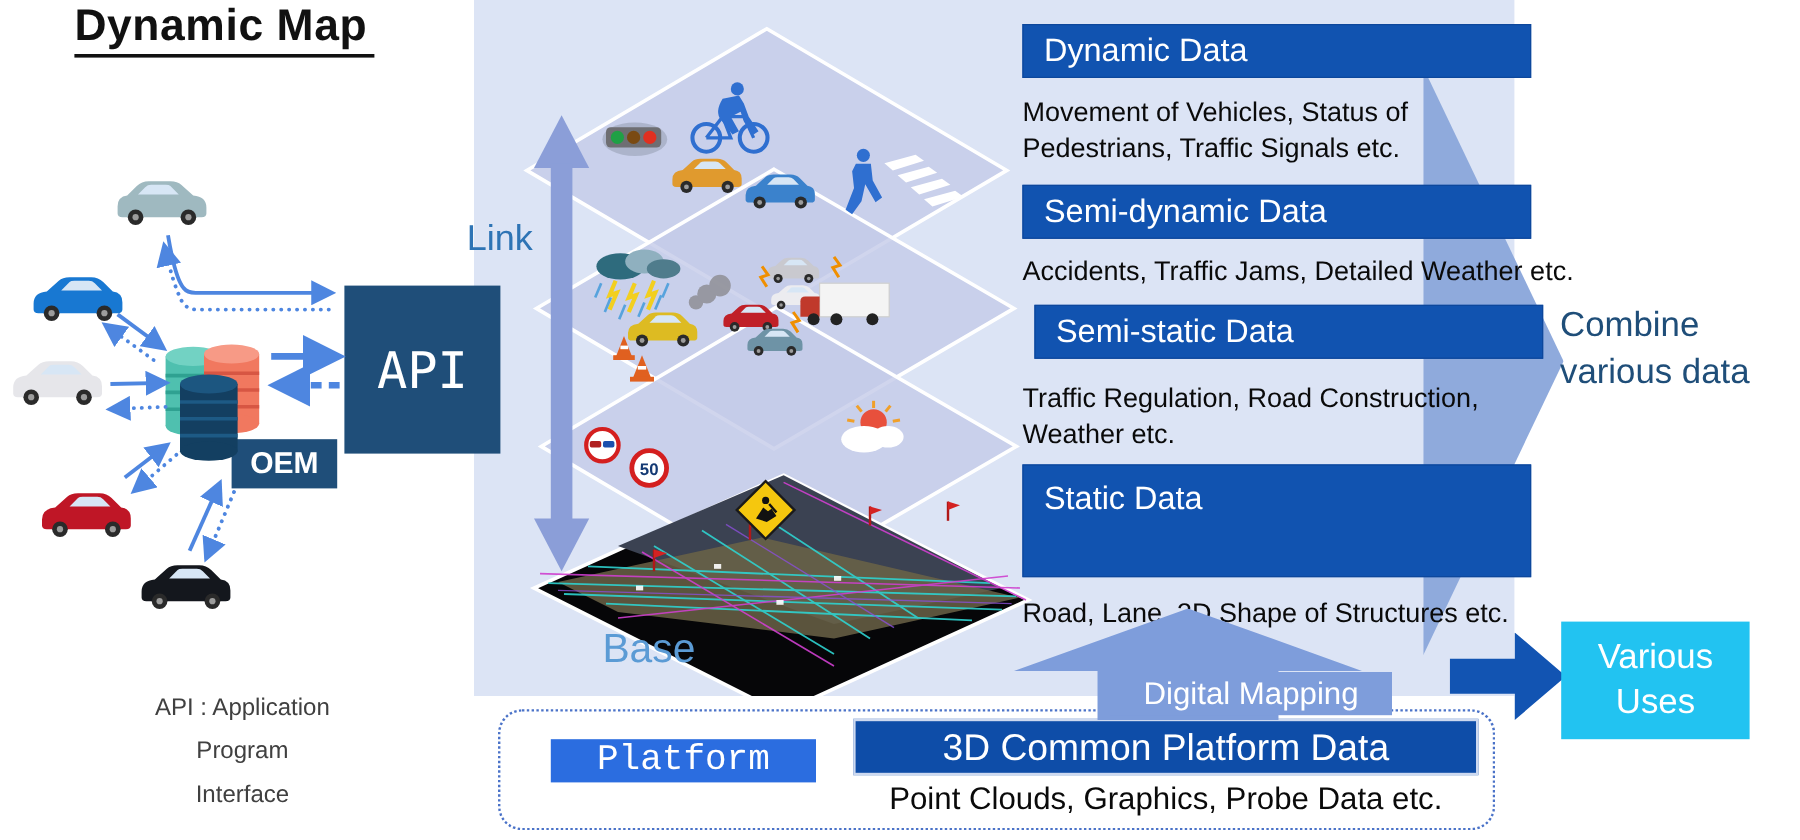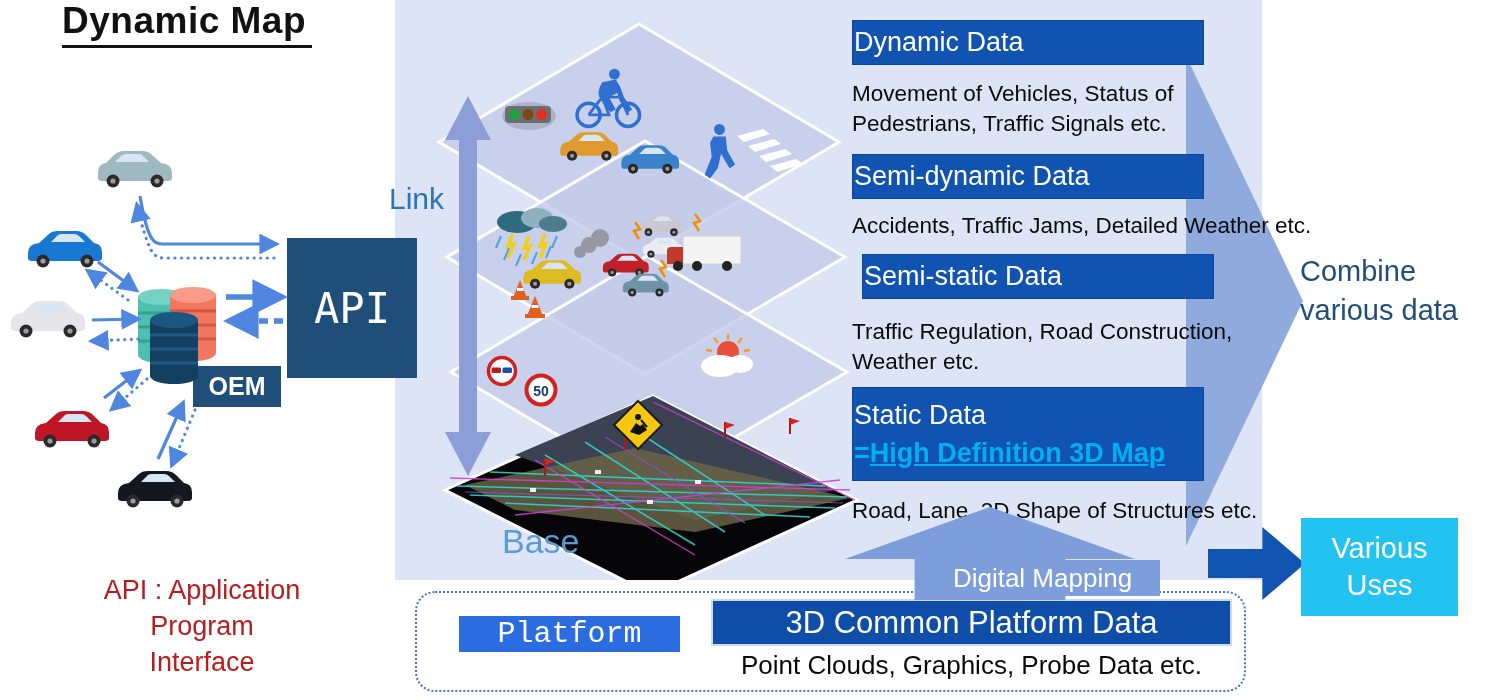--- a/index.html
+++ b/index.html
@@ -10,34 +10,34 @@
   
   .title { left:62px; top:0; font-size:37px; font-weight:700; letter-spacing:.5px;
            border-bottom:3.5px solid #111; padding:0 6px 3px 0; z-index:3; }
   .api-box { left:287px; top:238px; width:130px; height:140px; background:#1F4E79;
              color:#fff; display:flex; align-items:center; justify-content:center;
              font-family:"DejaVu Sans Mono", monospace; font-size:42px; z-index:1; }
   .oem-box { left:193px; top:366px; width:88px; height:41px; background:#1F4E79;
              color:#fff; font-weight:700; font-size:25px; display:flex;
              align-items:center; justify-content:center; z-index:1; }
   .left-svg { left:0; top:0; z-index:2; pointer-events:none; }
-  .api-note { left:86px; top:572px; width:232px; text-align:center; font-size:27px;
-              line-height:36px; color:#b91c1c; z-index:3; }
+  .api-note { left:86px; top:572px; width:232px; text-align:center; font-size:20px;
+              line-height:36px; color:#404040; z-index:3; }
 
   
   .panel { left:395px; top:0; width:867px; height:580px; background:#dce4f5; z-index:0; }
   .panel-svg { left:395px; top:0; z-index:2; pointer-events:none; }
   .link-label { left:389px; top:182px; font-size:30px; color:#2E74B5; z-index:3; }
   .base-label { left:502px; top:522px; font-size:34px; color:#5B9BD5; z-index:3; }
 
   
   .big-triangle { left:1186px; top:56px; width:117px; height:490px; background:#8FAADC;
                   clip-path:polygon(0 0, 100% 50%, 0 100%); z-index:1; }
-  .bar { left:852px; width:352px; background:#1153b0; border:1.5px solid #0d479c;
-         color:#fff; font-size:27px; padding-left:1px; display:flex;
+  .bar { left:852px; width:424px; background:#1153b0; border:1.5px solid #0d479c;
+         color:#fff; font-size:27px; padding-left:17px; display:flex;
          align-items:center; z-index:3; }
   .bar1 { top:20px;  height:45px; }
   .bar2 { top:154px; height:45px; }
   .bar3 { top:254px; height:45px;margin-left:10px; }
   .bar4 { top:387px; height:94px; display:block; padding-top:8px; line-height:38px; }
   .eq { color:#00B0F0; font-weight:700; }
   .hd-link { color:#00B0F0; font-weight:700; text-decoration:underline; cursor:pointer; }
   .caption { left:852px; font-size:22.5px; line-height:30px; color:#0a0a0a; z-index:3; }
   .cap1 { top:79px;  width:375px; }
   .cap2 { top:211px; white-space:nowrap; }
@@ -338,21 +338,20 @@
 <div class="abs caption cap1">Movement of Vehicles, Status of Pedestrians, Traffic Signals etc.</div>
 
 <div class="abs bar bar2">Semi-dynamic Data</div>
 <div class="abs caption cap2">Accidents, Traffic Jams, Detailed Weather etc.</div>
 
 <div class="abs bar bar3">Semi-static Data</div>
 <div class="abs caption cap3">Traffic Regulation, Road Construction, Weather etc.</div>
 
 <div class="abs bar bar4">
   <div>Static Data</div>
-  <div><span class="eq">=</span><a class="hd-link">High Definition 3D Map</a></div>
 </div>
 <div class="abs caption cap4">Road, Lane, 3D Shape of Structures etc.</div>
 
 <div class="abs combine">Combine various data</div>
 
 <div class="abs digital-arrow"></div>
 <div class="abs digital-label">Digital Mapping</div>
 <div class="abs dark-arrow"></div>
 <div class="abs various-box">Various Uses</div>
 

